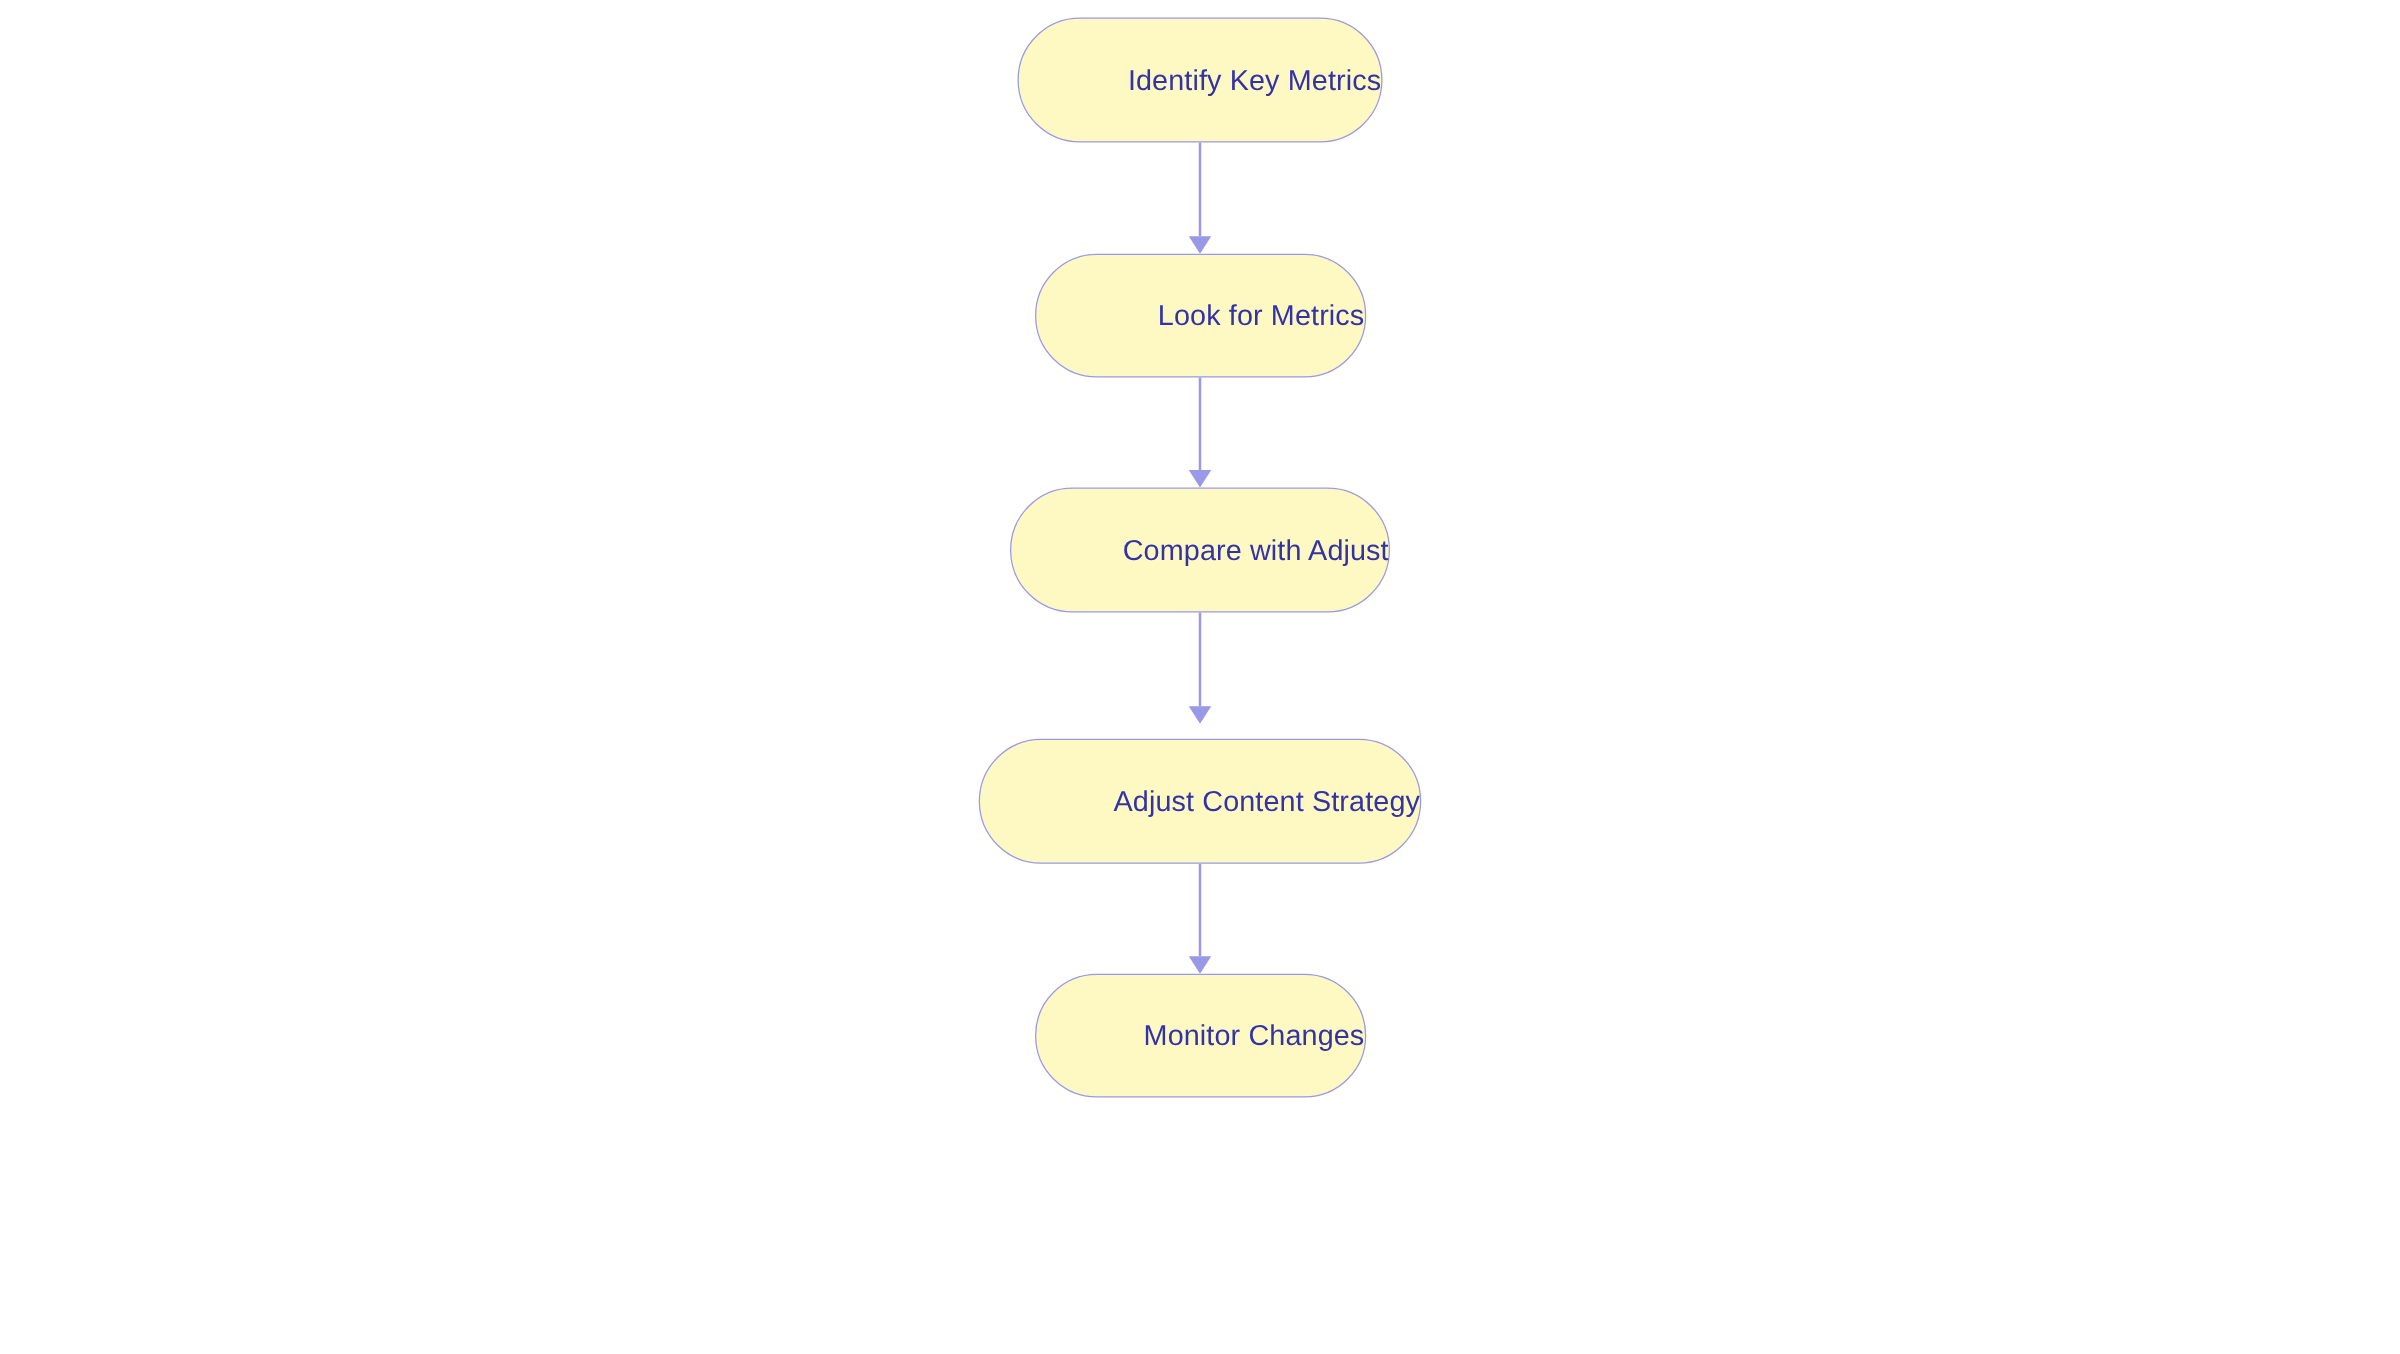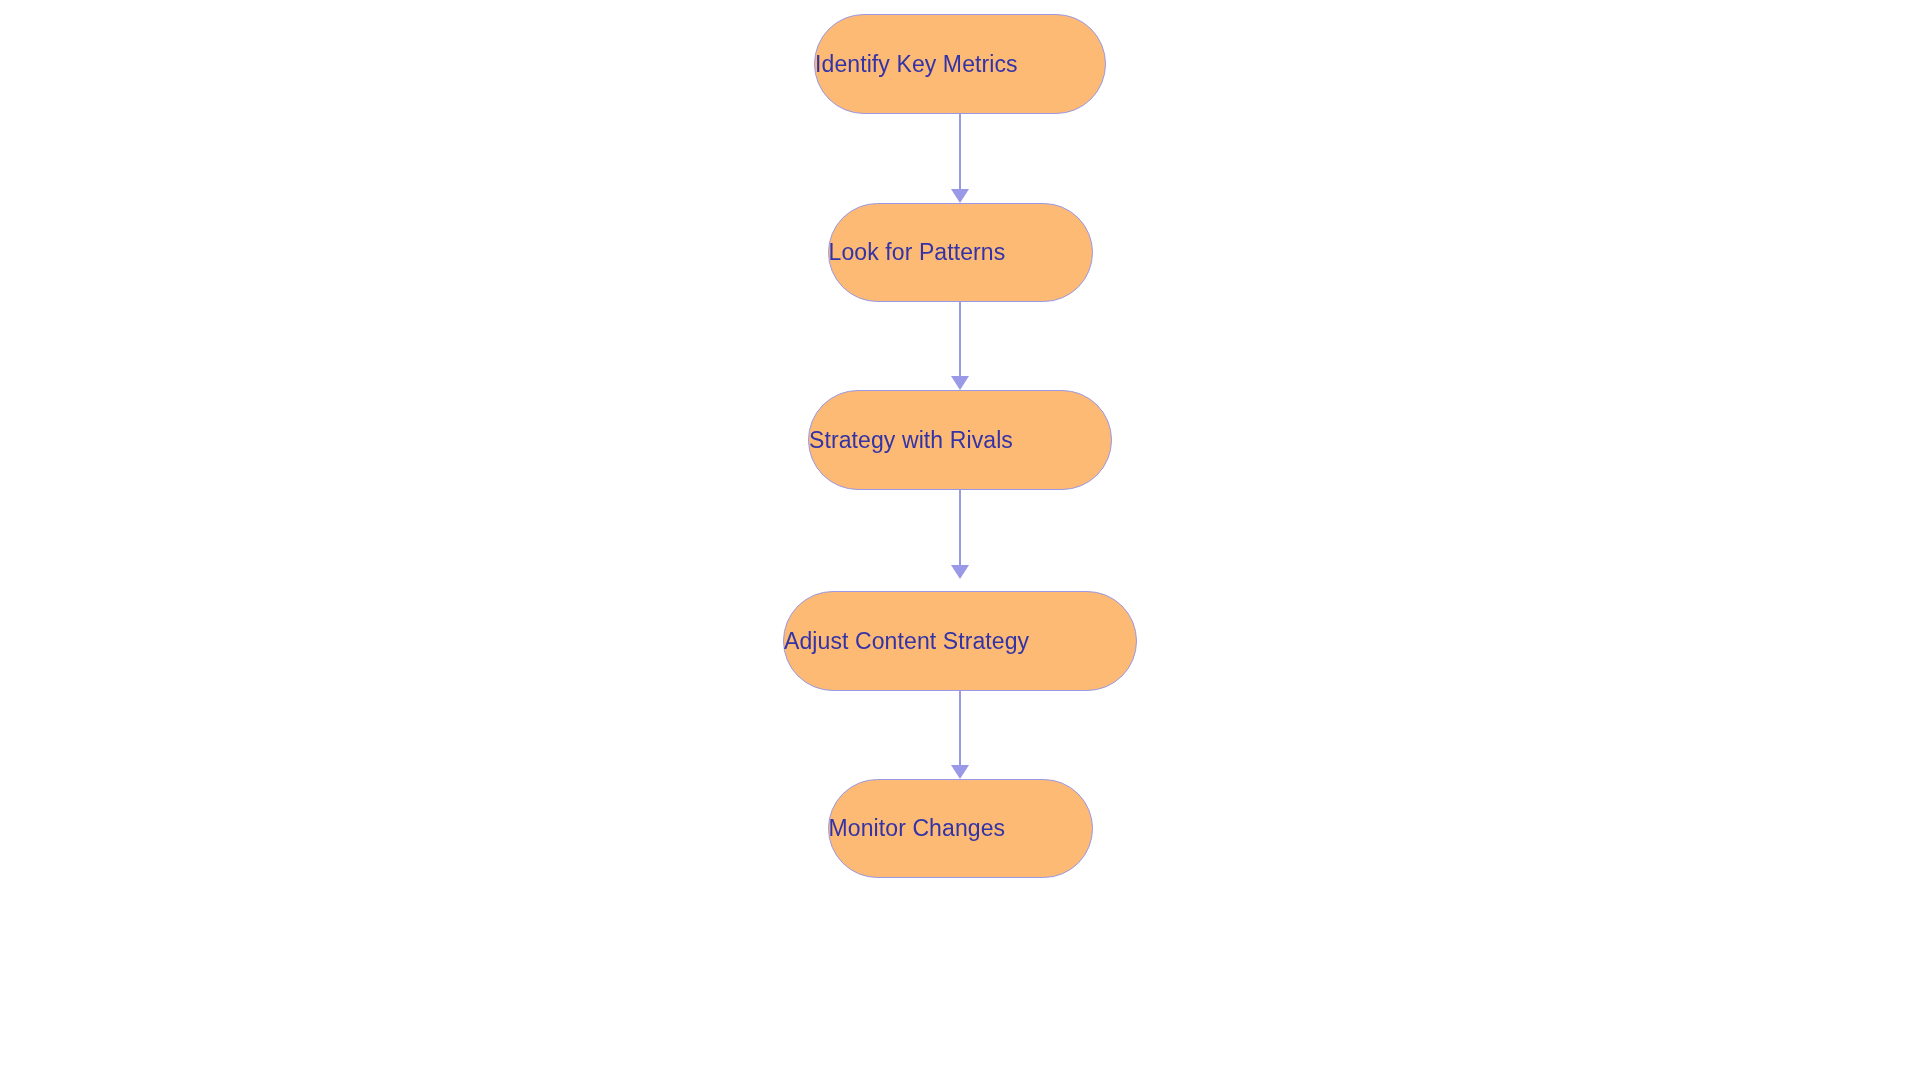--- a/index.html
+++ b/index.html
@@ -31,22 +31,22 @@
     height: 1083px;
     display: flex;
     flex-direction: column;
     align-items: center;
   }
 
   .node {
     box-sizing: border-box;
     display: flex;
     align-items: center;
-    justify-content: flex-start;
-    background: #fdba74;
+    justify-content: flex-end;
+    background: #fef9c3;
     border: 1.6px solid #9999e8;
     border-radius: 9999px;
     color: #3333a8;
     white-space: nowrap;
     flex: none;
   }
 
   .node-label {
     font-size: 23px;
     font-weight: 400;
@@ -99,30 +99,30 @@
     <div class="node n0">
       <span class="node-label">Identify Key Metrics</span>
     </div>
 
     <div class="connector c0">
       <div class="conn-line"></div>
       <div class="conn-head"></div>
     </div>
 
     <div class="node n1">
-      <span class="node-label">Look for Patterns</span>
+      <span class="node-label">Look for Metrics</span>
     </div>
 
     <div class="connector c1">
       <div class="conn-line"></div>
       <div class="conn-head"></div>
     </div>
 
     <div class="node n2">
-      <span class="node-label">Strategy with Rivals</span>
+      <span class="node-label">Compare with Adjust</span>
     </div>
 
     <div class="connector c2">
       <div class="conn-line"></div>
       <div class="conn-head"></div>
     </div>
 
     <div class="node n3">
       <span class="node-label">Adjust Content Strategy</span>
     </div>

